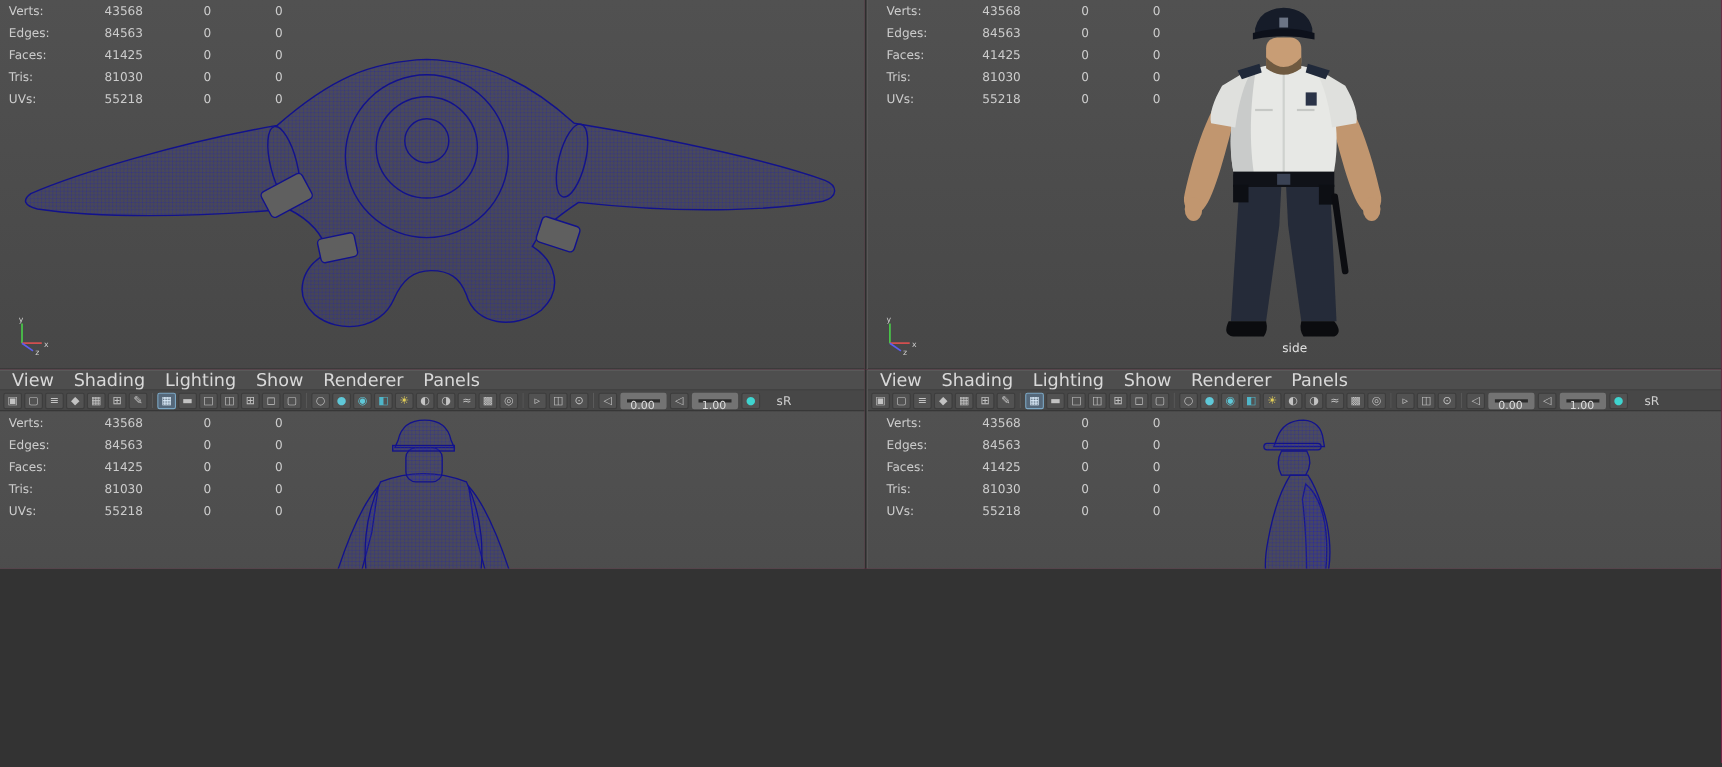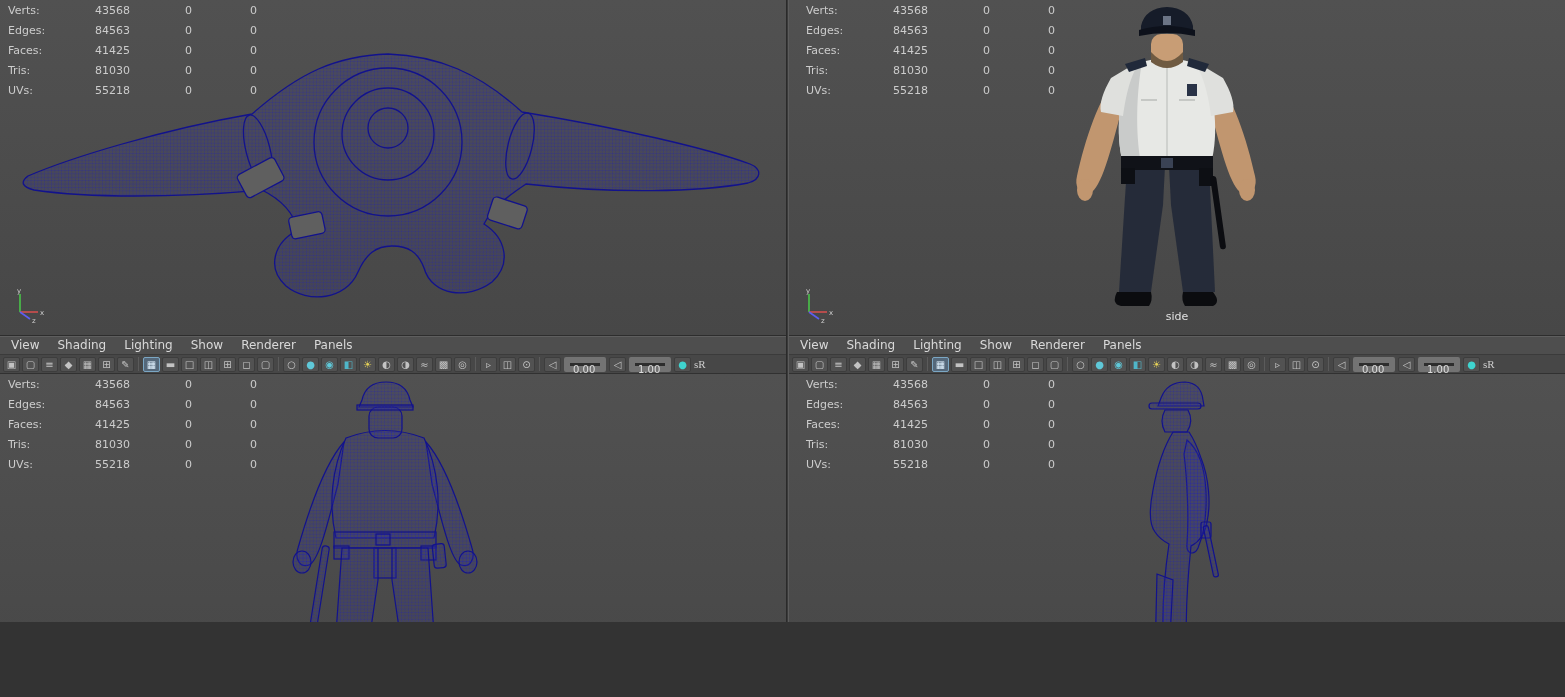--- a/index.html
+++ b/index.html
@@ -1,18 +1,18 @@
 <!DOCTYPE html>
 <html><head>
 <meta charset="utf-8">
 <style>
   * { box-sizing: border-box; }
   html,body { margin:0; padding:0; background:#333; }
   .app {
-    position:relative; width:1565px; height:622px; overflow:hidden;
+    position:relative; width:1565px; height:517px; overflow:hidden;
     font-family:"DejaVu Sans", sans-serif; background:#be185d;
     -webkit-user-select:none; user-select:none;
   }
   .row { display:flex; }
   .top-row { height:336px; }
   .bottom-row { height:361px; }
   .panel { position:relative; overflow:hidden; background:#4c4c4c; }
   .panel.left  { width:786px; }
   .panel.right { width:776px; }
   .vdiv { width:3px; background:#3a3a3a; border-left:1px solid #2a2a2a; border-right:1px solid #5c5c5c; }
@@ -20,39 +20,39 @@
   .viewport { position:relative; overflow:hidden;
     background:linear-gradient(#515151, #474747); }
   .top-row .viewport { height:336px; border-bottom:1px solid #2d2d2d; }
   .bottom-row .viewport { height:323px; }
 
   .menubar {
     height:19px; background:#4e4e4e; display:flex; align-items:center;
     padding:0 2px; border-top:1px solid #5e5e5e; border-bottom:1px solid #3b3b3b;
     overflow:hidden; white-space:nowrap;
   }
-  .menu-item { color:#d9d9d9; font-size:12px; line-height:17px; padding:0 9px; cursor:default; }
+  .menu-item { color:#d9d9d9; font-size:16px; line-height:17px; padding:0 9px; cursor:default; }
 
   .toolbar {
     height:19px; background:#474747; display:flex; align-items:center;
     padding:0 2px; border-bottom:1px solid #313131; overflow:hidden; white-space:nowrap;
   }
   .tb-icon {
     flex:0 0 auto; width:17px; height:15px; margin:0 1px; font-size:10px; line-height:14px;
     text-align:center; color:#c3c3c3; background:#525252; border:1px solid #3d3d3d;
     border-radius:2px; overflow:hidden;
   }
   .tb-icon.active { background:#55687a; border-color:#7ba7c4; color:#e2f2ff; }
   .tb-sep { flex:0 0 auto; width:1px; height:14px; background:#383838; border-right:1px solid #5b5b5b; margin:0 3px; }
   .tb-field {
     flex:0 0 auto; min-width:42px; height:15px; margin:0 2px; padding:0 3px;
     background:#2d2d2d; border:6px solid #737373; border-radius:2px;
     color:#dcdcdc; font-size:10px; line-height:13px; text-align:left;
   }
-  .tb-label { flex:0 0 auto; color:#cfcfcf; font-size:11px; margin-left:2px;font-family:Liberation Serif, serif; }
+  .tb-label { flex:0 0 auto; color:#cfcfcf; font-size:11px; margin-left:14px; }
 
   .hud {
     position:absolute; top:4px; left:8px; z-index:3;
     display:grid; grid-template-columns:87px 90px 65px 40px; row-gap:7px;
     font-size:11px; color:#cccccc; pointer-events:none;
   }
   .panel.right .hud { left:17px; }
   .hud-cell { line-height:13px; }
 
   .vp-label {

